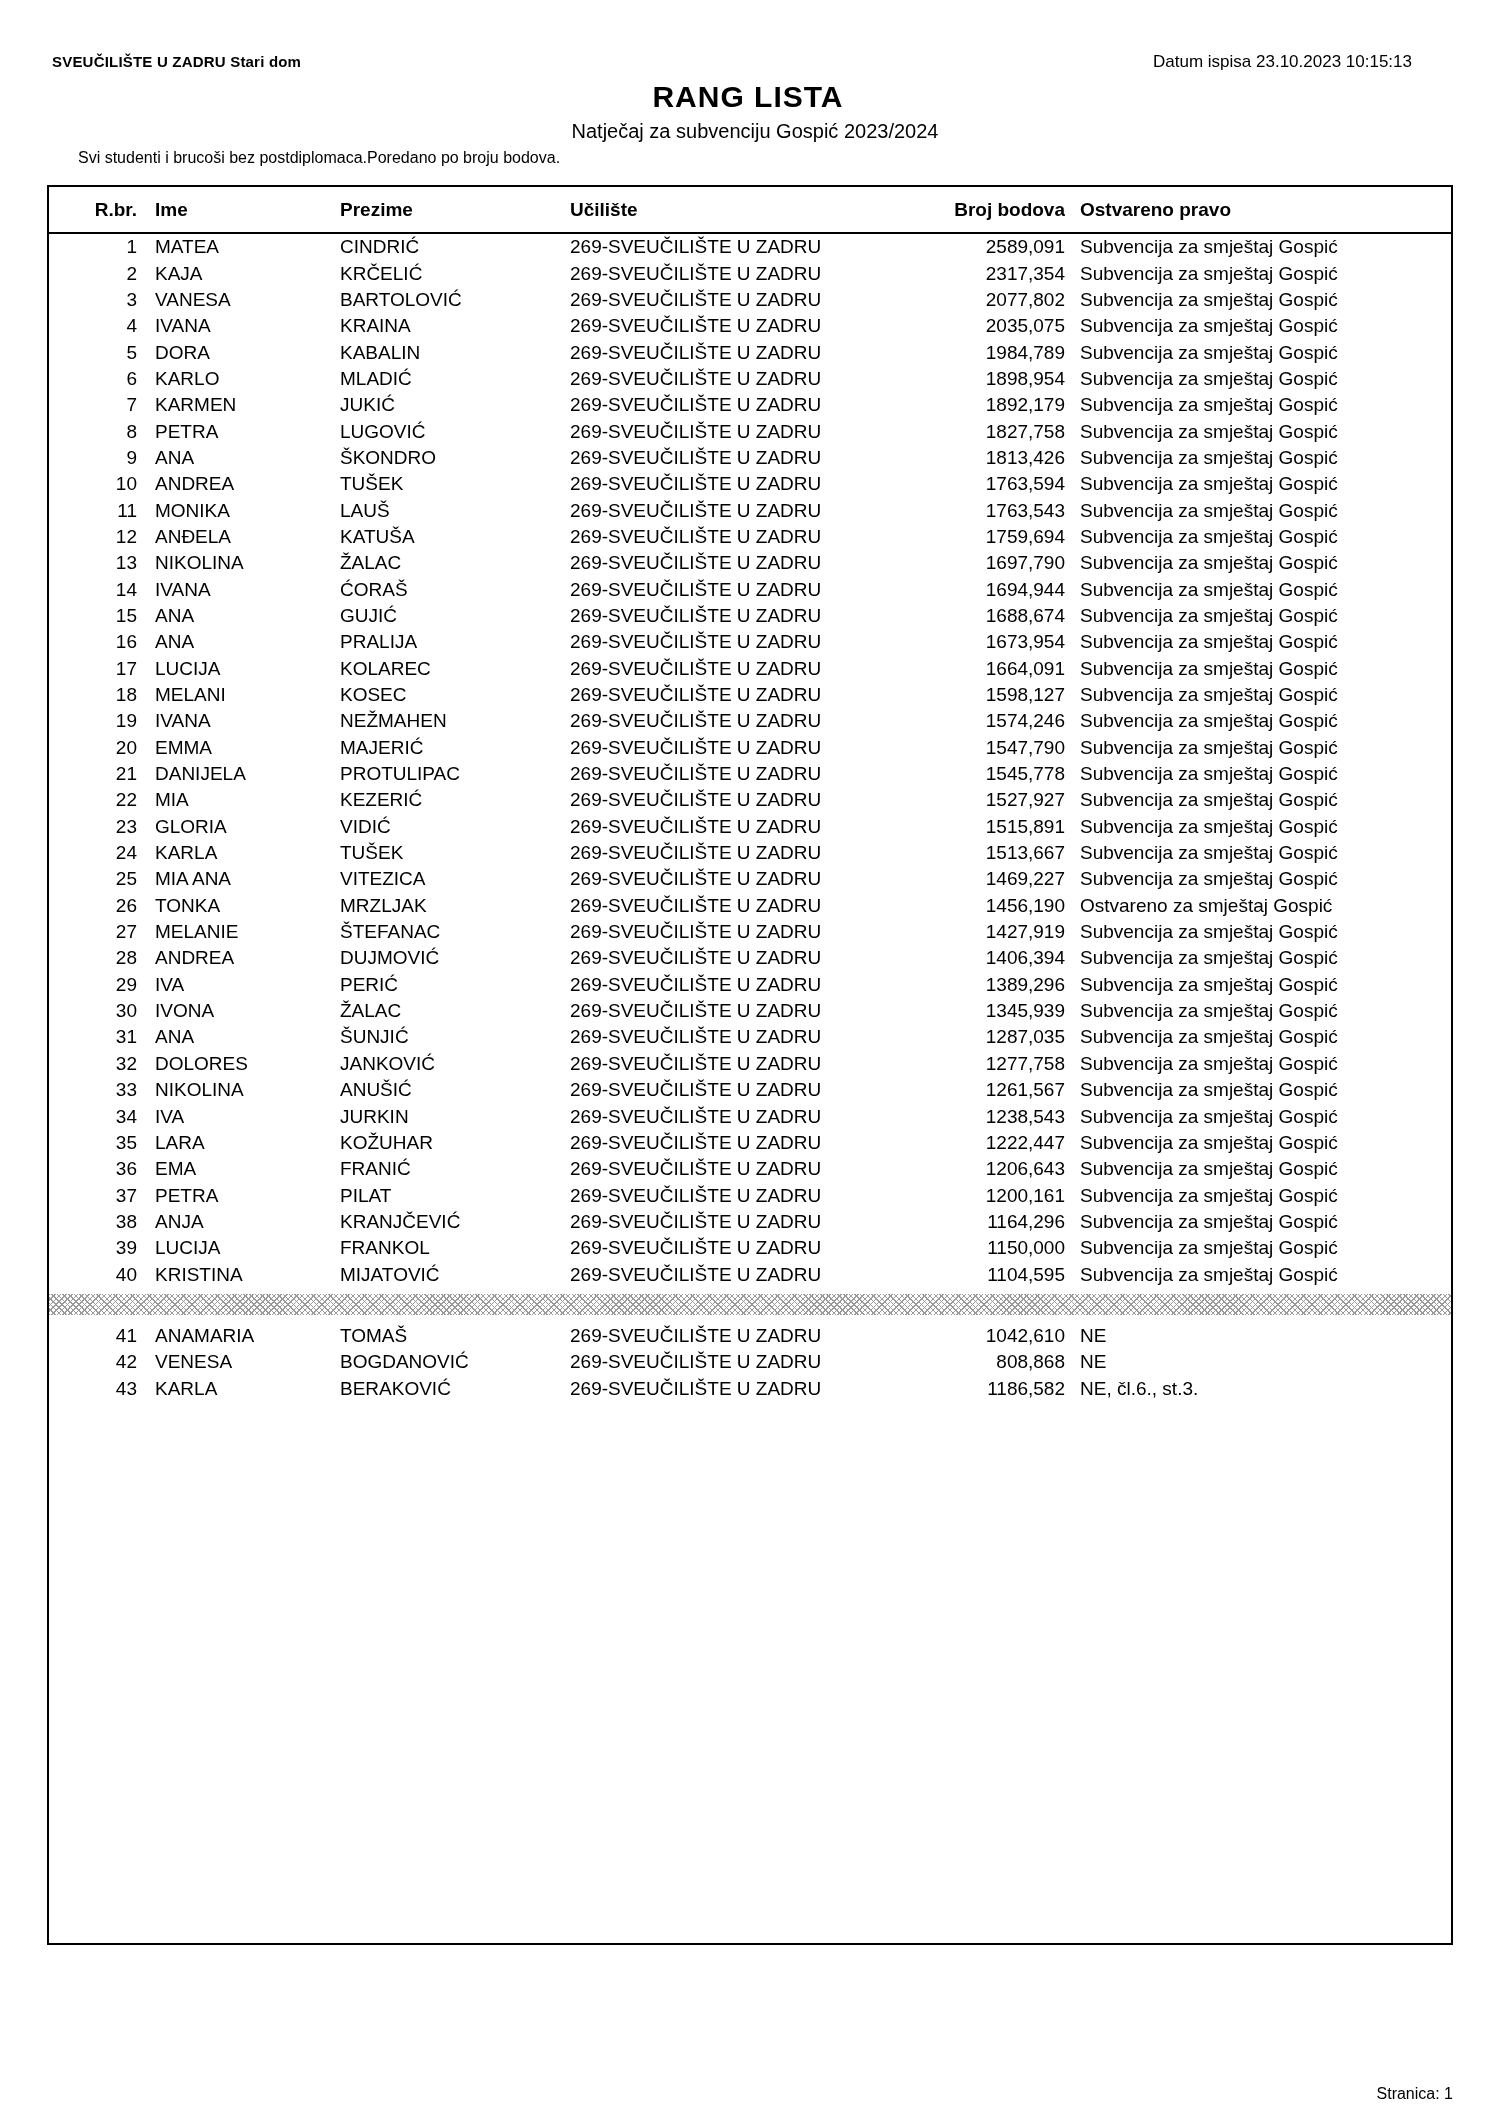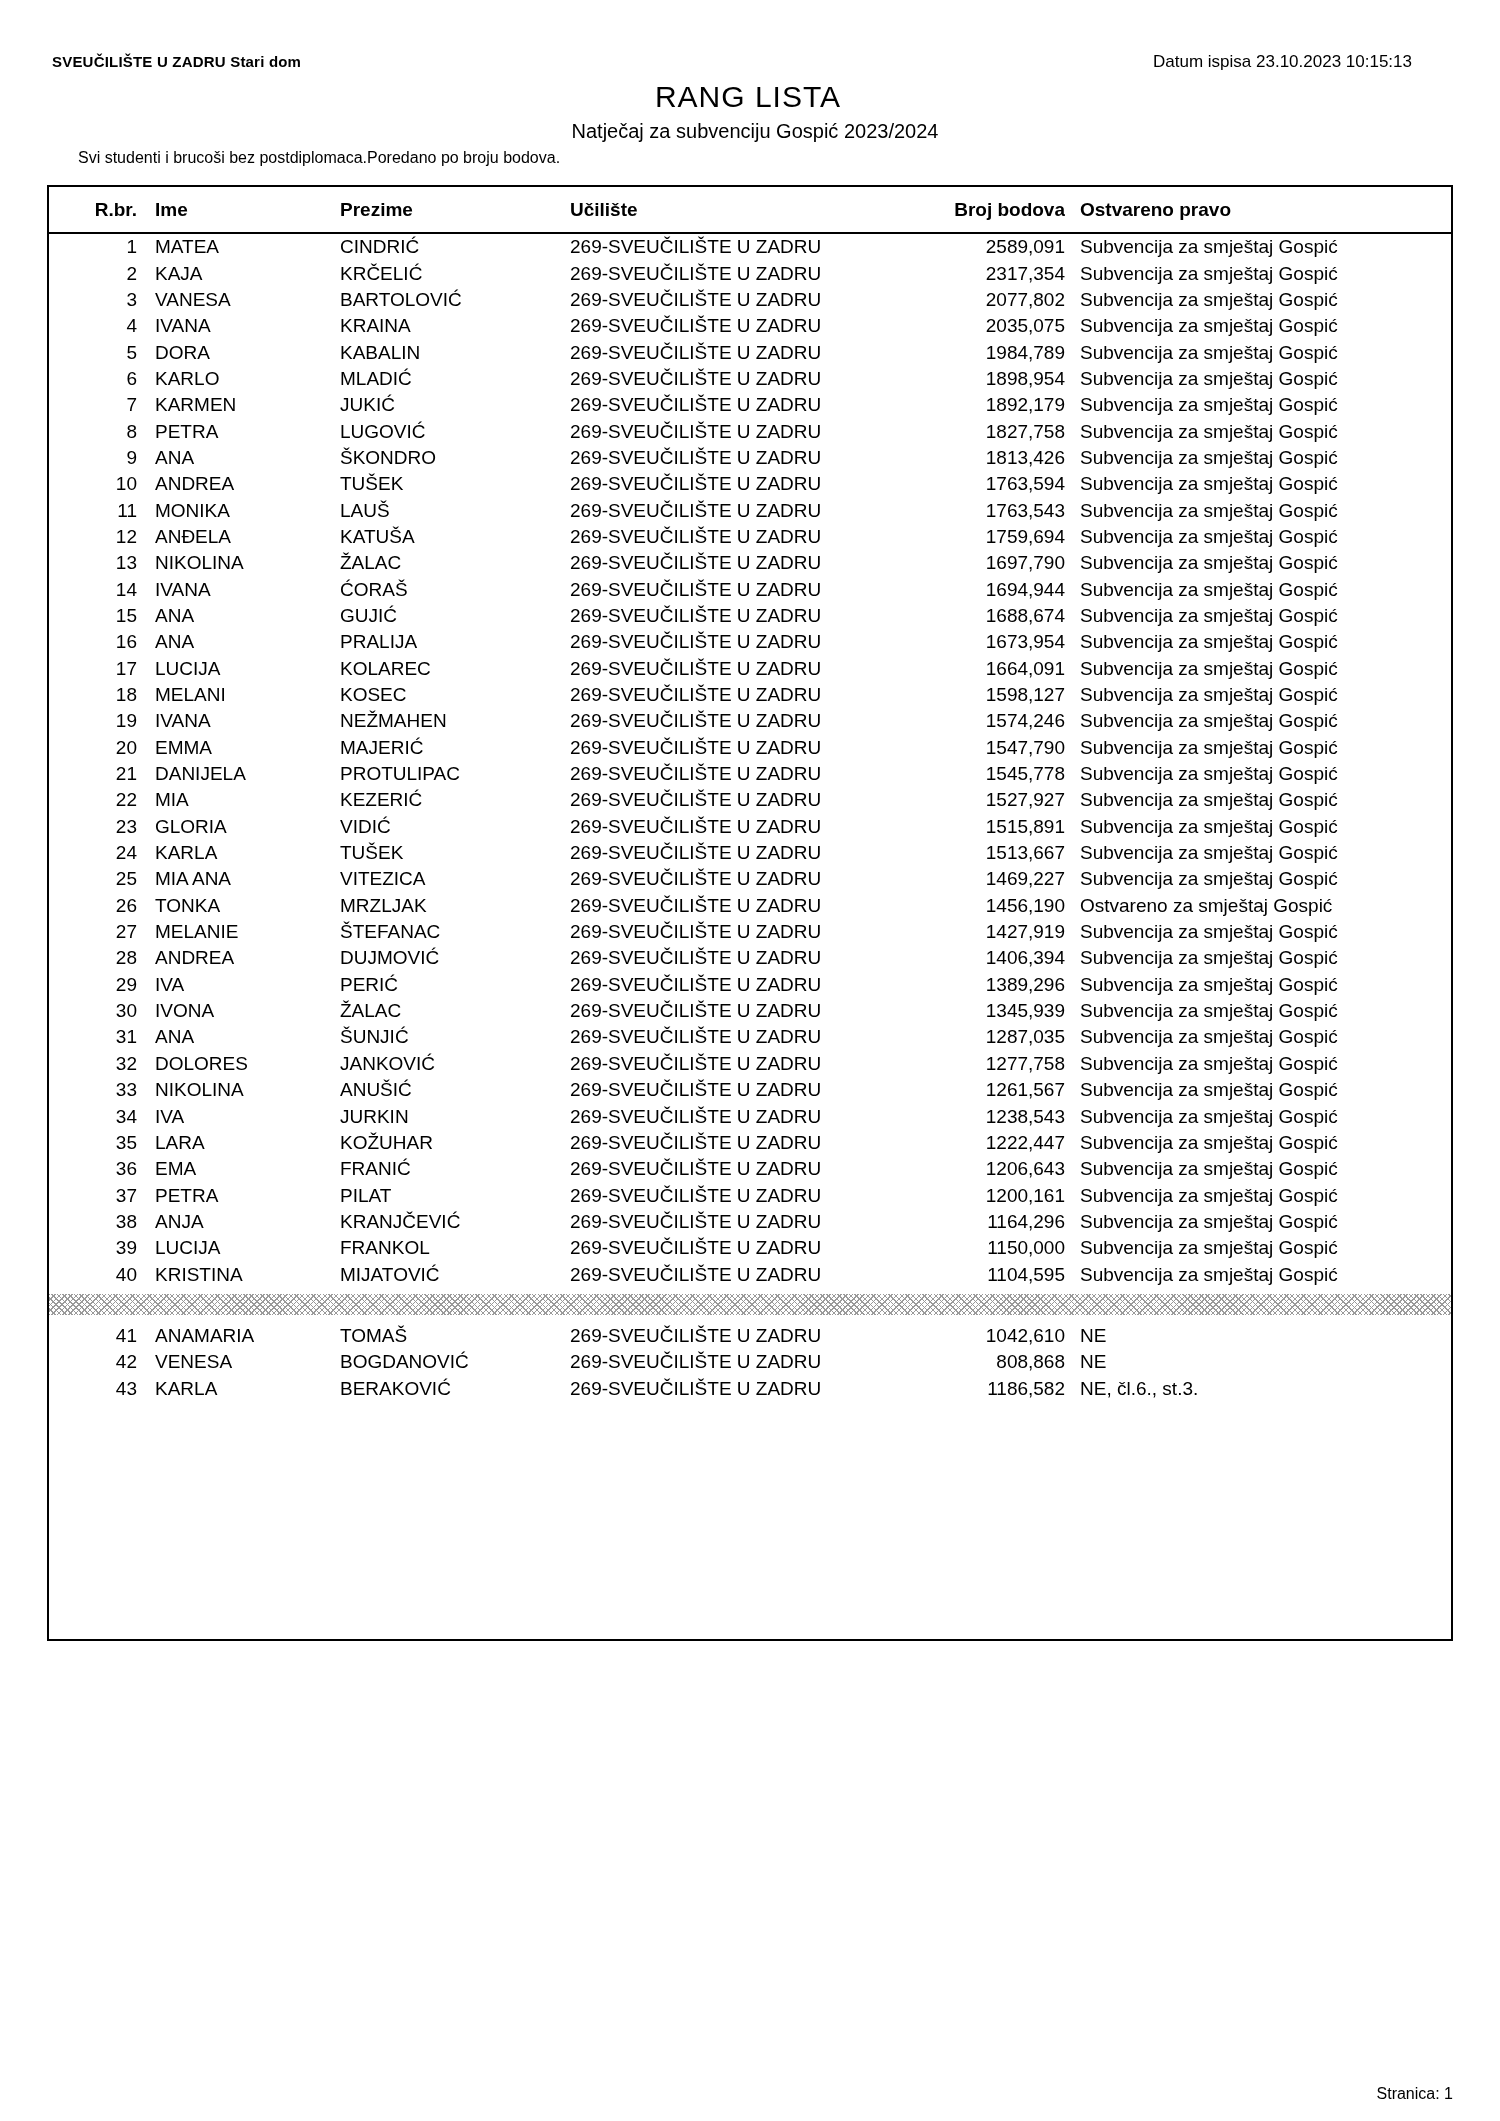--- a/index.html
+++ b/index.html
@@ -10,32 +10,32 @@
     position:relative;overflow:hidden;
   }
   .topbar{
     position:absolute;left:52px;right:88px;top:52px;
     display:flex;justify-content:space-between;align-items:baseline;
   }
   .inst{font-size:15px;font-weight:bold;letter-spacing:0.2px;}
   .printdate{font-size:17px;}
   .title{
     position:absolute;top:80px;left:0;right:4px;margin:0;
-    text-align:center;font-size:30px;font-weight:normal;letter-spacing:1px;
+    text-align:center;font-size:30px;font-weight:bold;letter-spacing:1px;
   }
   .subtitle{
     position:absolute;top:120px;left:10px;right:0;
     text-align:center;font-size:20px;
   }
   .criteria{
     position:absolute;top:149px;left:78px;
     font-size:16px;
   }
   .frame{
-    position:absolute;left:47px;top:185px;width:1406px;height:1456px;
+    position:absolute;left:47px;top:185px;width:1406px;height:1760px;
     border:2px solid #000;box-sizing:border-box;
   }
   .row{
     display:grid;
     grid-template-columns:88px 203px 230px 370px 125px auto;
     align-items:center;
     height:26.35px;
     font-size:19px;
   }
   .thead{

